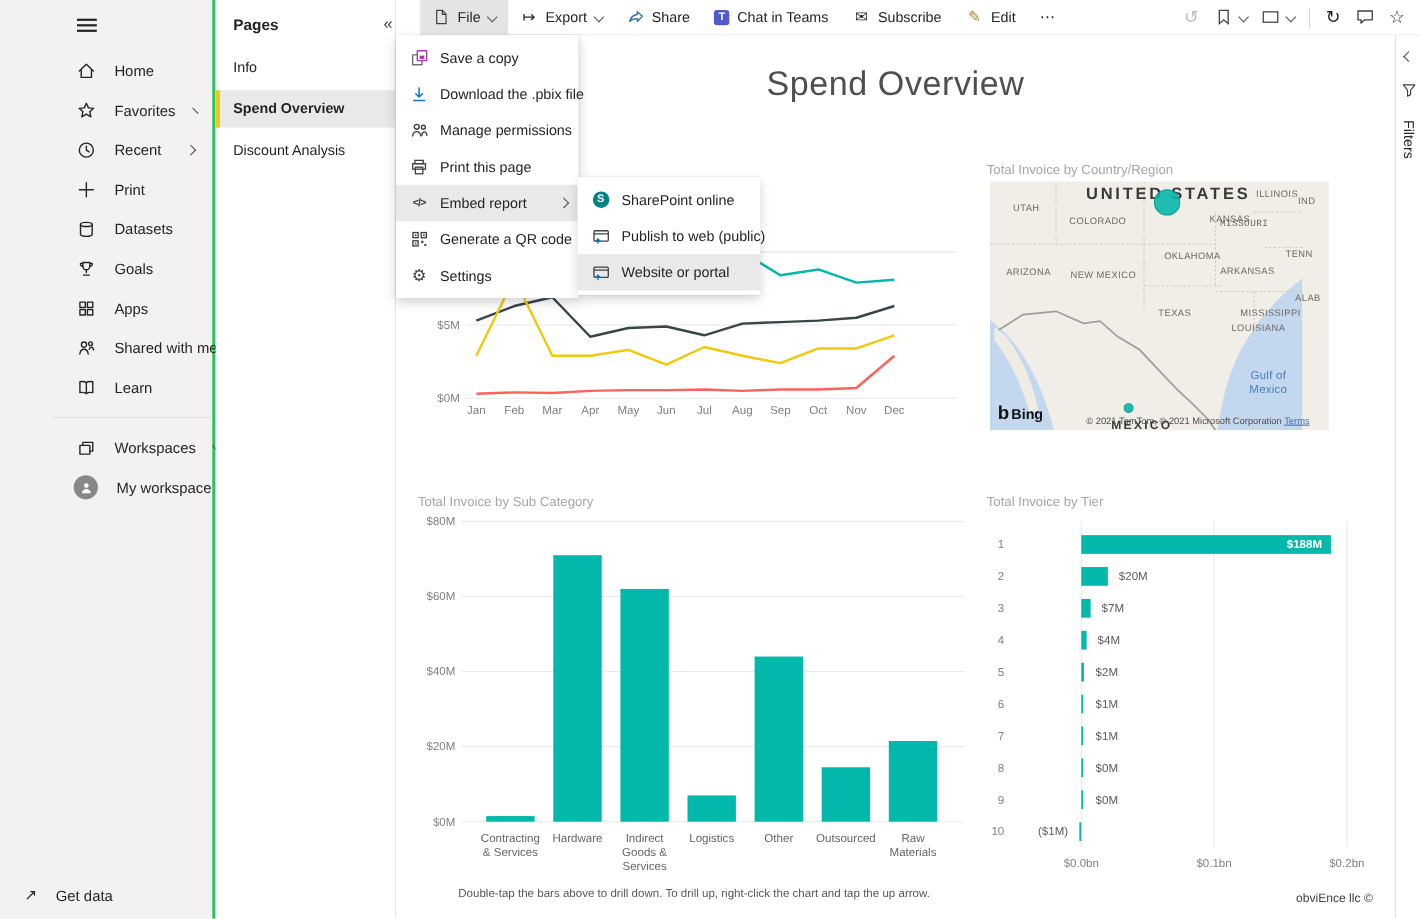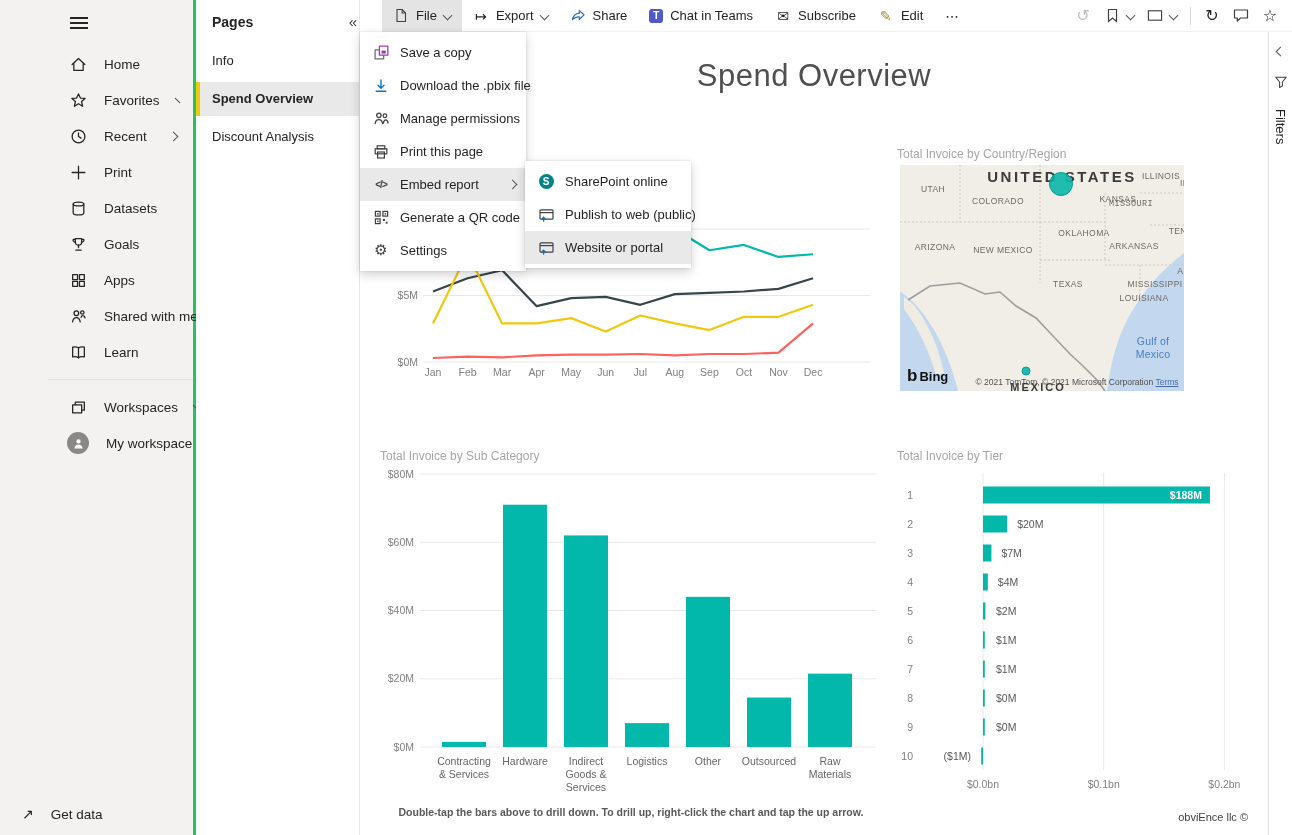--- a/index.html
+++ b/index.html
@@ -62,25 +62,25 @@
   .canvas { position:absolute; left:360px; top:32px; right:24px; bottom:0; background:#fff; }
   .report-title { text-align:center; margin-top:26px; font-size:31px; font-weight:200;
     color:#4f4f4f; letter-spacing:0.5px; }
   .panel { position:absolute; }
   .chart-title { position:absolute; top:4px; left:0; font-size:12px; color:#a6a6a6; white-space:nowrap; }
   #line-panel { left:20px; top:106px; width:502px; height:258px; }
   #map-panel  { left:537px; top:111px; width:290px; height:252px; }
   #bar-panel  { left:20px; top:413px; width:502px; height:390px; }
   #tier-panel { left:537px; top:413px; width:348px; height:368px; }
   .bar-footnote { position:absolute; top:361px; left:0; width:100%; text-align:center;
-    font-size:10.5px; color:#595959;font-weight:bold; }
+    font-size:10.5px; color:#595959; }
   .credit { position:absolute; right:20px; top:779px; font-size:11px; color:#404040; }
 
   
-  .map-box { position:absolute; left:3px; top:22px; width:284px; height:226px;
+  .map-box { position:absolute; left:3px; top:22px; width:308px; height:226px;
     background:#f1eee7; overflow:hidden; cursor:grab; }
   .map-label { position:absolute; transform:translate(-50%,-50%); font-size:8.5px;
     color:#6e6a63; letter-spacing:0.4px; white-space:pre; text-align:center; line-height:1.2; }
   .map-label.country { font-size:15px; font-weight:bold; color:#3a3a3a; letter-spacing:2.5px; }
   .map-label.mexico  { font-size:11px; font-weight:bold; color:#3a3a3a; letter-spacing:2px; }
   .map-label.water   { font-size:10.5px; color:#4a7fc1; letter-spacing:0.2px; }
   .bubble { position:absolute; border-radius:50%; background:rgba(2,181,167,0.88);
     border:1.5px solid #0b9f93; transform:translate(-50%,-50%); }
   .bing { position:absolute; left:7px; bottom:5px; display:flex; align-items:baseline; gap:2px;
     font-size:13px; font-weight:bold; color:#111; }

